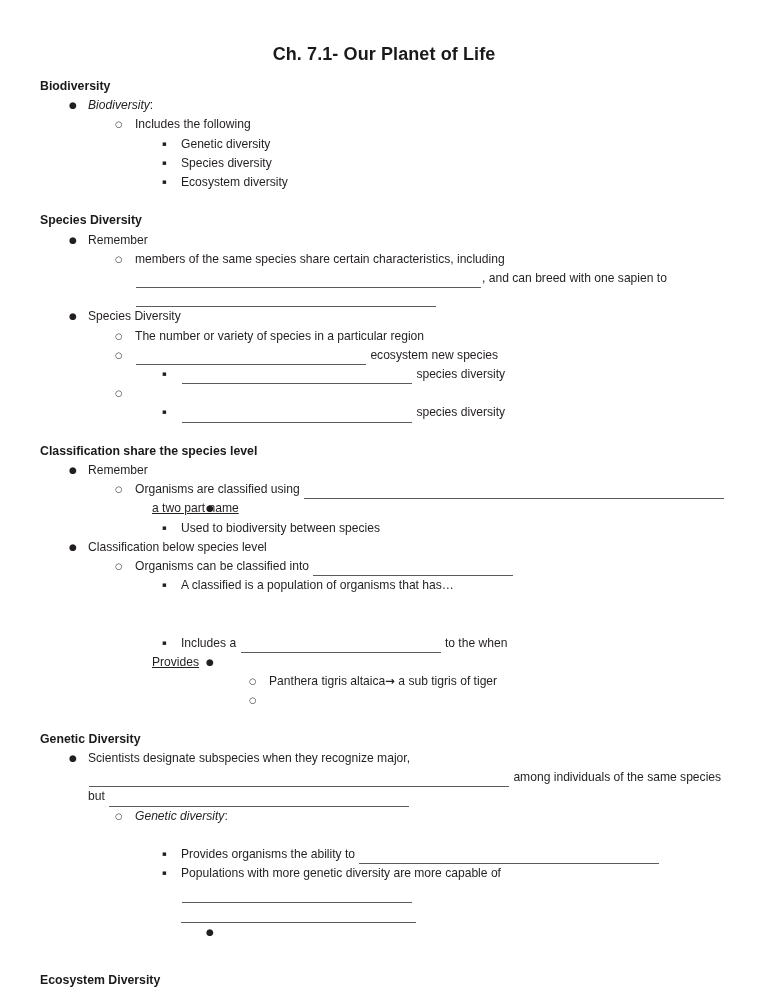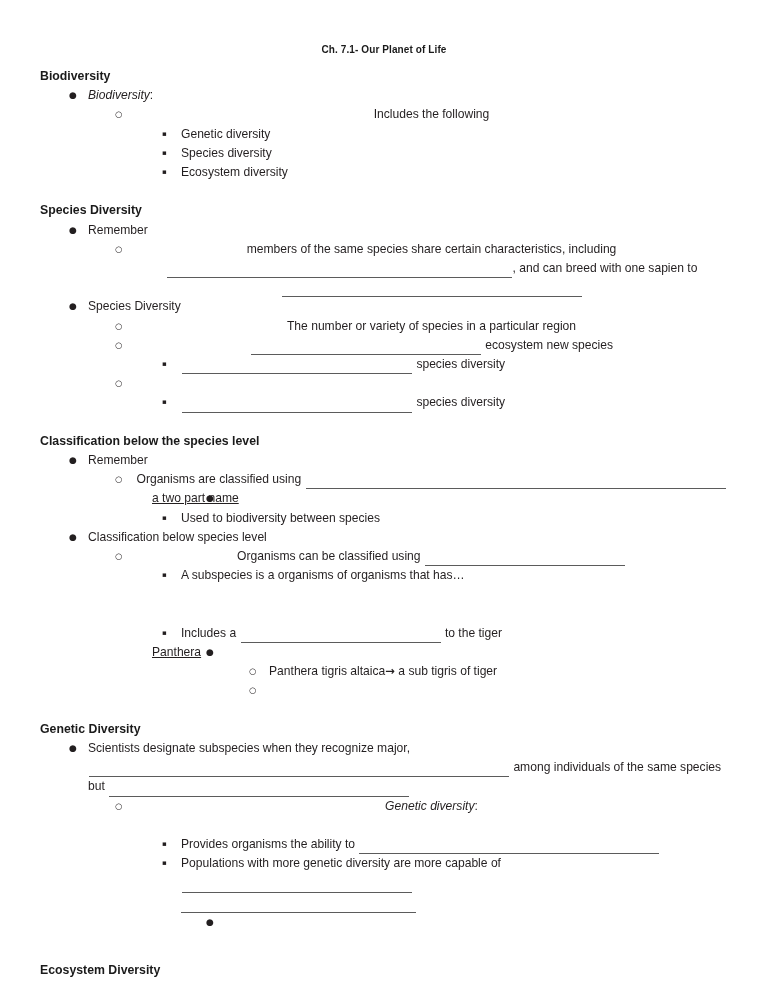--- a/index.html
+++ b/index.html
@@ -15,21 +15,21 @@
     font-family: "Liberation Sans", sans-serif;
     font-size: 12.1px;
     color: #231f20;
     overflow: hidden;
     box-sizing: border-box;
     padding: 44px 40px 0 40px;
   }
   .doc-title {
     text-align: center;
     font-weight: bold;
-    font-size: 10px;
+    font-size: 18px;
     color: #1a1a1a;
     margin: 0 0 12px 0;
     letter-spacing: 0.1px;
   }
   .section-heading {
     font-weight: bold;
     font-size: 12.3px;
     color: #1a1a1a;
     margin: 0;
     padding: 0;
@@ -57,21 +57,21 @@
   }
   .body-text {
     display: block;
   }
 
   
   .lvl1 > .bullet { left: 29px; font-size: 9px; }
   .lvl1 > .body-text { margin-left: 48px; }
 
   .lvl2 > .bullet { left: 75px; font-size: 8.5px; }
-  .lvl2 > .body-text { margin-left: 95px; text-align: center; }
+  .lvl2 > .body-text { margin-left: 95px; }
 
   .lvl3 > .bullet { left: 122px; font-size: 7px; }
   .lvl3 > .body-text { margin-left: 141px; }
 
   .lvl4 > .bullet { left: 166px; font-size: 9px; }
   .lvl4 > .body-text { margin-left: 112px; text-decoration: underline; }
 
   .lvl5 > .bullet { left: 209px; font-size: 8.5px; }
   .lvl5 > .body-text { margin-left: 229px; }
 
@@ -179,21 +179,21 @@
     <span class="bullet">○</span>
   </div>
 
   <div class="row lvl3">
     <span class="bullet">▪</span>
     <span class="body-text"><span class="blank b-md"></span> <span>species diversity</span></span>
   </div>
 
   <div class="spacer-line"></div>
 
-  <div class="section-heading">Classification below the species level</div>
+  <div class="section-heading">Classification share the species level</div>
 
   <div class="row lvl1">
     <span class="bullet">●</span>
     <span class="body-text">Remember</span>
   </div>
 
   <div class="row lvl2">
     <span class="bullet">○</span>
     <span class="body-text"><span>Organisms are classified using</span> <span class="blank b-hug"></span></span>
   </div>
@@ -208,39 +208,39 @@
     <span class="body-text">Used to biodiversity between species</span>
   </div>
 
   <div class="row lvl1">
     <span class="bullet">●</span>
     <span class="body-text">Classification below species level</span>
   </div>
 
   <div class="row lvl2">
     <span class="bullet">○</span>
-    <span class="body-text"><span>Organisms can be classified using</span> <span class="blank b-sm"></span></span>
-  </div>
-
-  <div class="row lvl3">
-    <span class="bullet">▪</span>
-    <span class="body-text">A subspecies is a organisms of organisms that has…</span>
-  </div>
-
-  <div class="spacer-line"></div>
-  <div class="spacer-line"></div>
-
-  <div class="row lvl3">
-    <span class="bullet">▪</span>
-    <span class="body-text"><span>Includes a</span> <span class="blank b-sm"></span> <span>to the tiger</span></span>
+    <span class="body-text"><span>Organisms can be classified into</span> <span class="blank b-sm"></span></span>
+  </div>
+
+  <div class="row lvl3">
+    <span class="bullet">▪</span>
+    <span class="body-text">A classified is a population of organisms that has…</span>
+  </div>
+
+  <div class="spacer-line"></div>
+  <div class="spacer-line"></div>
+
+  <div class="row lvl3">
+    <span class="bullet">▪</span>
+    <span class="body-text"><span>Includes a</span> <span class="blank b-sm"></span> <span>to the when</span></span>
   </div>
 
   <div class="row lvl4">
     <span class="bullet">●</span>
-    <span class="body-text">Panthera</span>
+    <span class="body-text">Provides</span>
   </div>
 
   <div class="row lvl5">
     <span class="bullet">○</span>
     <span class="body-text"><span>Panthera tigris altaica</span><span class="arrow">→</span> <span>a sub tigris of tiger</span></span>
   </div>
 
   <div class="row lvl5">
     <span class="bullet">○</span>
   </div>

